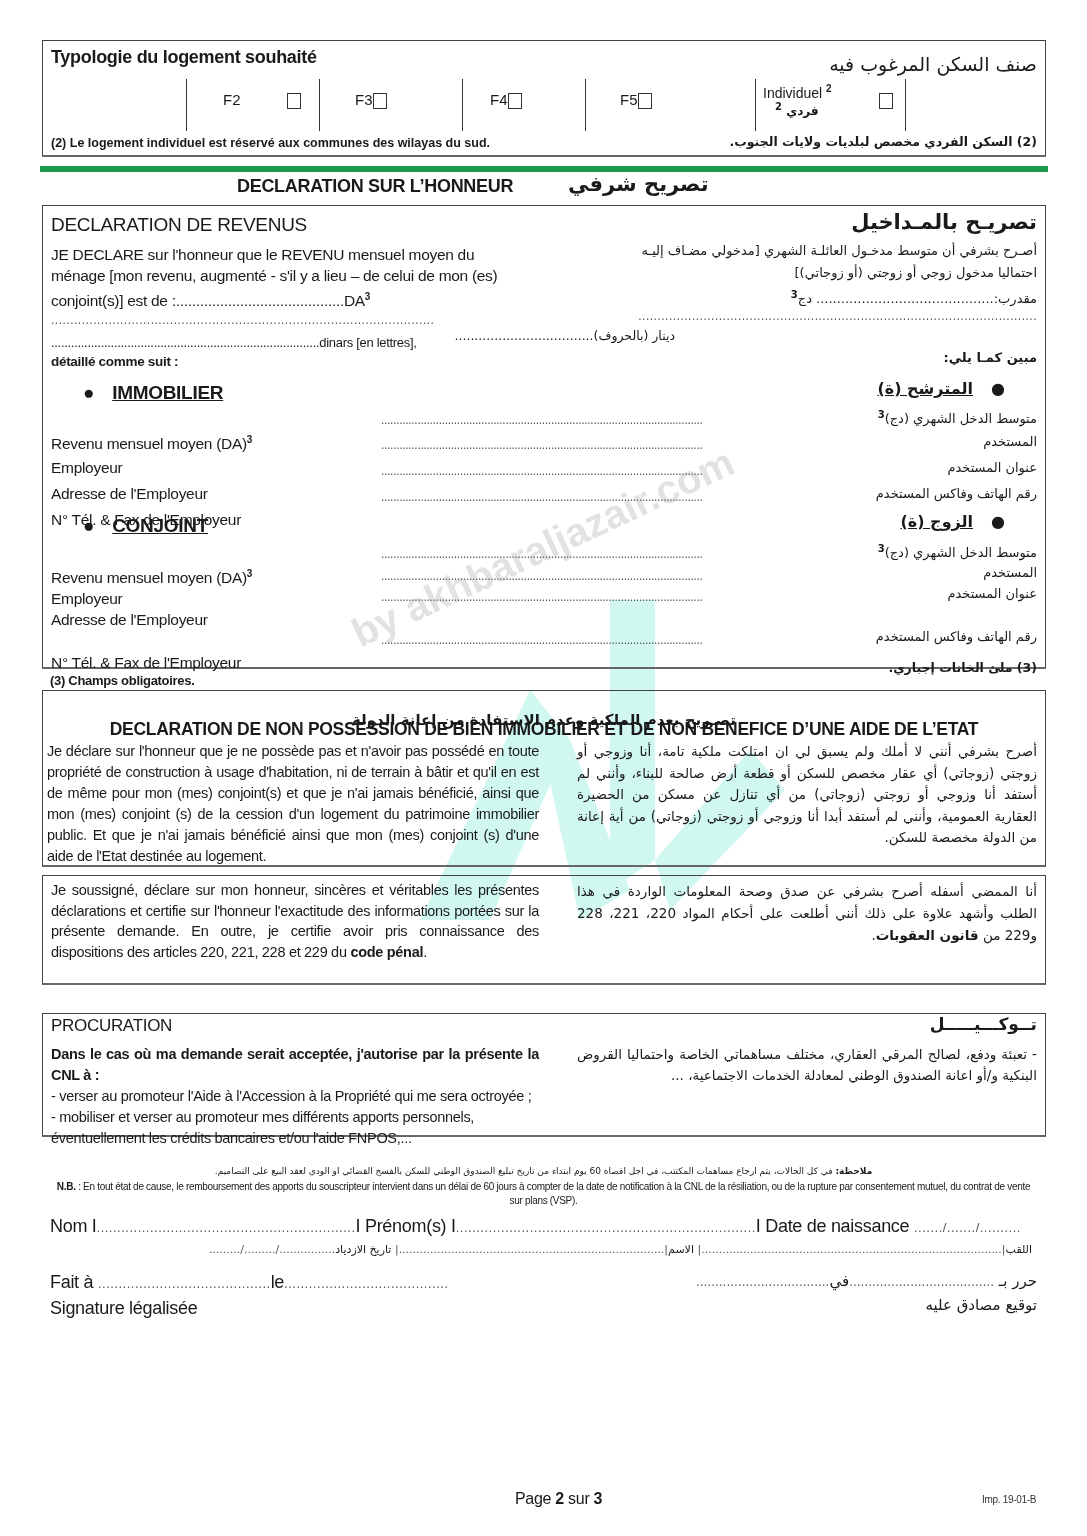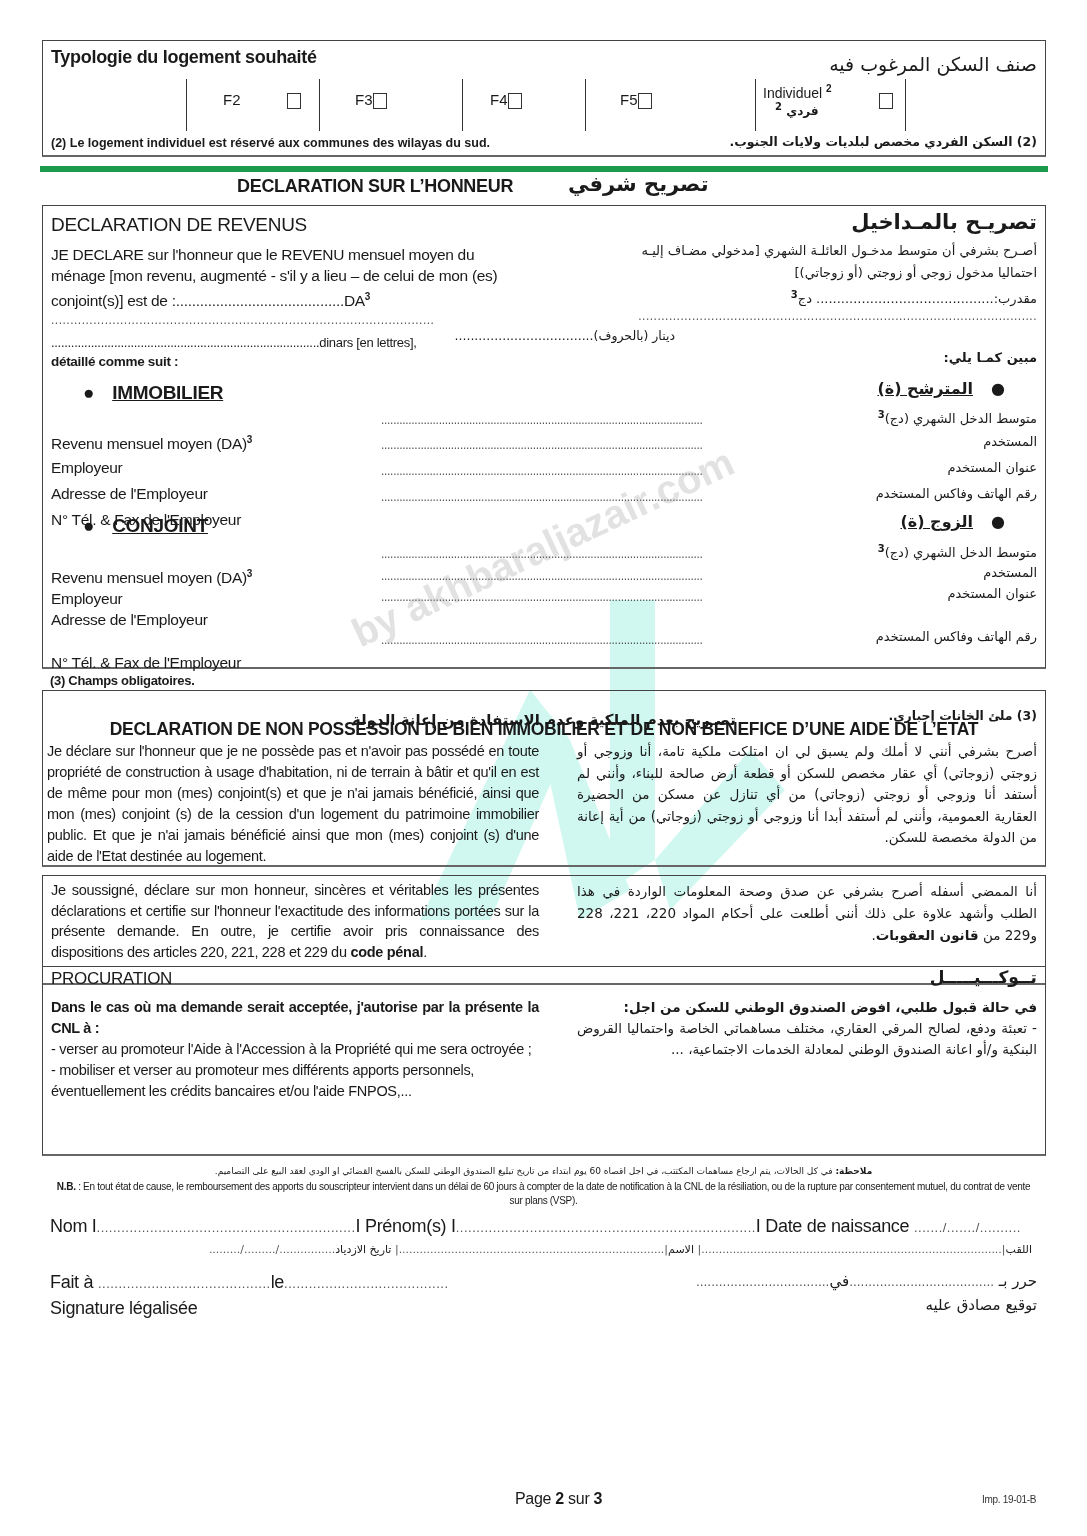--- a/index.html
+++ b/index.html
@@ -177,51 +177,50 @@
     <span class="fa">عنوان المستخدم</span>
   </div>
   <div class="fieldrow cond" style="top:423px;">
     <span class="fr">N° Tél. &amp; Fax de l'Employeur</span>
     <span class="fd">..........................................................................................................</span>
     <span class="fa">رقم الهاتف وفاكس المستخدم</span>
   </div>
 </div>
 
 <div class="abs cond" style="left:50px; top:673px; font-size:13px; font-weight:bold;">(3) Champs obligatoires.</div>
-<div class="abs ar" style="right:50px; top:708px; font-size:12.5px; font-weight:bold;">(3) ملئ الخانات إجباري.</div>
+<div class="abs ar" style="right:50px; top:660px; font-size:12.5px; font-weight:bold;">(3) ملئ الخانات إجباري.</div>
 
 <div class="box" style="top:690px; height:177px;">
   <div class="abs ar" style="left:0; right:0; top:20px; text-align:center; font-size:15px; font-weight:bold;">تصـريح بعدم الملكية وعدم الاستفادة من إعانة الدولة</div>
   <div class="abs cond" style="left:0; right:0; top:28px; text-align:center; font-size:17.5px; font-weight:bold;">DECLARATION DE NON POSSESSION DE BIEN IMMOBILIER ET DE NON BENEFICE D’UNE AIDE DE L’ETAT</div>
   <div class="abs txt cond" style="left:4px; top:50px; width:492px; font-size:14.5px; line-height:21px; text-align:justify;">Je déclare sur l'honneur que je ne possède pas et n'avoir pas possédé en toute propriété de construction à usage d'habitation, ni de terrain à bâtir et qu'il en est de même pour mon (mes) conjoint(s) et que je n'ai jamais bénéficié, ainsi que mon (mes) conjoint (s) de la cession d'un logement du patrimoine immobilier public. Et que je n'ai jamais bénéficié ainsi que mon (mes) conjoint (s) d'une aide de l'Etat destinée au logement.</div>
   <div class="abs ar" style="right:8px; top:50px; width:460px; font-size:13.5px; line-height:21.5px; text-align:justify;">أصرح بشرفي أنني لا أملك ولم يسبق لي ان امتلكت ملكية تامة، أنا وزوجي أو زوجتي (زوجاتي) أي عقار مخصص للسكن أو قطعة أرض صالحة للبناء، وأنني لم أستفد أنا وزوجي أو زوجتي (زوجاتي) من أي تنازل عن مسكن من الحضيرة العقارية العمومية، وأنني لم أستفد أبدا أنا وزوجي أو زوجتي (زوجاتي) من أية إعانة من الدولة مخصصة للسكن.</div>
 </div>
 
 <div class="box" style="top:875px; height:110px;">
   <div class="abs txt cond" style="left:8px; top:4px; width:488px; font-size:14.5px; line-height:20.5px; text-align:justify;">
     <span>Je soussigné, déclare sur mon honneur, sincères et véritables les présentes déclarations et certifie sur l'honneur l'exactitude des informations portées sur la présente demande. En outre, je certifie avoir pris connaissance des dispositions des articles 220, 221, 228 et 229 du</span>
     <b>code pénal</b>.
   </div>
   <div class="abs ar" style="right:8px; top:4px; width:460px; font-size:13.5px; line-height:22px; text-align:justify;">
     <span>أنا الممضي أسفله أصرح بشرفي عن صدق وصحة المعلومات الواردة في هذا الطلب وأشهد علاوة على ذلك أنني أطلعت على أحكام المواد 220، 221، 228 و229 من</span>
     <b>قانون العقوبات</b>.
   </div>
 </div>
 
-<div class="box" style="top:966px; height:190px;">
+<div class="box" style="top:1013px; height:124px;">
   <div class="abs sec-title cond" style="left:8px; top:2px; font-size:17px;">PROCURATION</div>
   <div class="abs ar" style="right:8px; top:0px; font-size:17px; font-weight:bold;">تــوكـــيـــــل</div>
 
   <div class="abs cond" style="left:8px; top:30px; width:488px; font-size:14.5px; line-height:21px; text-align:justify;">
     <div style="font-weight:bold;">Dans le cas où ma demande serait acceptée, j'autorise par la présente la CNL à :</div>
     <div>- verser au promoteur l'Aide à l'Accession à la Propriété qui me sera octroyée ;</div>
     <div style="text-align:left;">- mobiliser et verser au promoteur mes différents apports personnels, éventuellement les crédits bancaires et/ou l'aide FNPOS,...</div>
   </div>
   <div class="abs ar" style="right:8px; top:30px; width:460px; font-size:13.5px; line-height:21px; text-align:justify;">
-    <div style="font-weight:bold;">في حالة قبول طلبي، افوض الصندوق الوطني للسكن من اجل:</div>
     <div>- تعبئة ودفع، لصالح المرقي العقاري، مختلف مساهماتي الخاصة واحتماليا القروض البنكية و/أو اعانة الصندوق الوطني لمعادلة الخدمات الاجتماعية، ...</div>
   </div>
 </div>
 
 <div class="abs ar" style="left:50px; right:50px; top:1166px; text-align:center; font-size:9px;">
   <b>ملاحظة:</b><span> في كل الحالات، يتم ارجاع مساهمات المكتتب، في اجل اقصاه 60 يوم ابتداء من تاريخ تبليغ الصندوق الوطني للسكن بالفسخ القضائي او الودي لعقد البيع على التصاميم.</span>
 </div>
 <div class="abs cond" style="left:50px; right:50px; top:1180px; text-align:center; font-size:10px; line-height:14px;">
   <b>N.B.</b><span> : En tout état de cause, le remboursement des apports du souscripteur intervient dans un délai de 60 jours à compter de la date de notification à la CNL de la résiliation, ou de la rupture par consentement mutuel, du contrat de vente sur plans (VSP).</span>
 </div>

